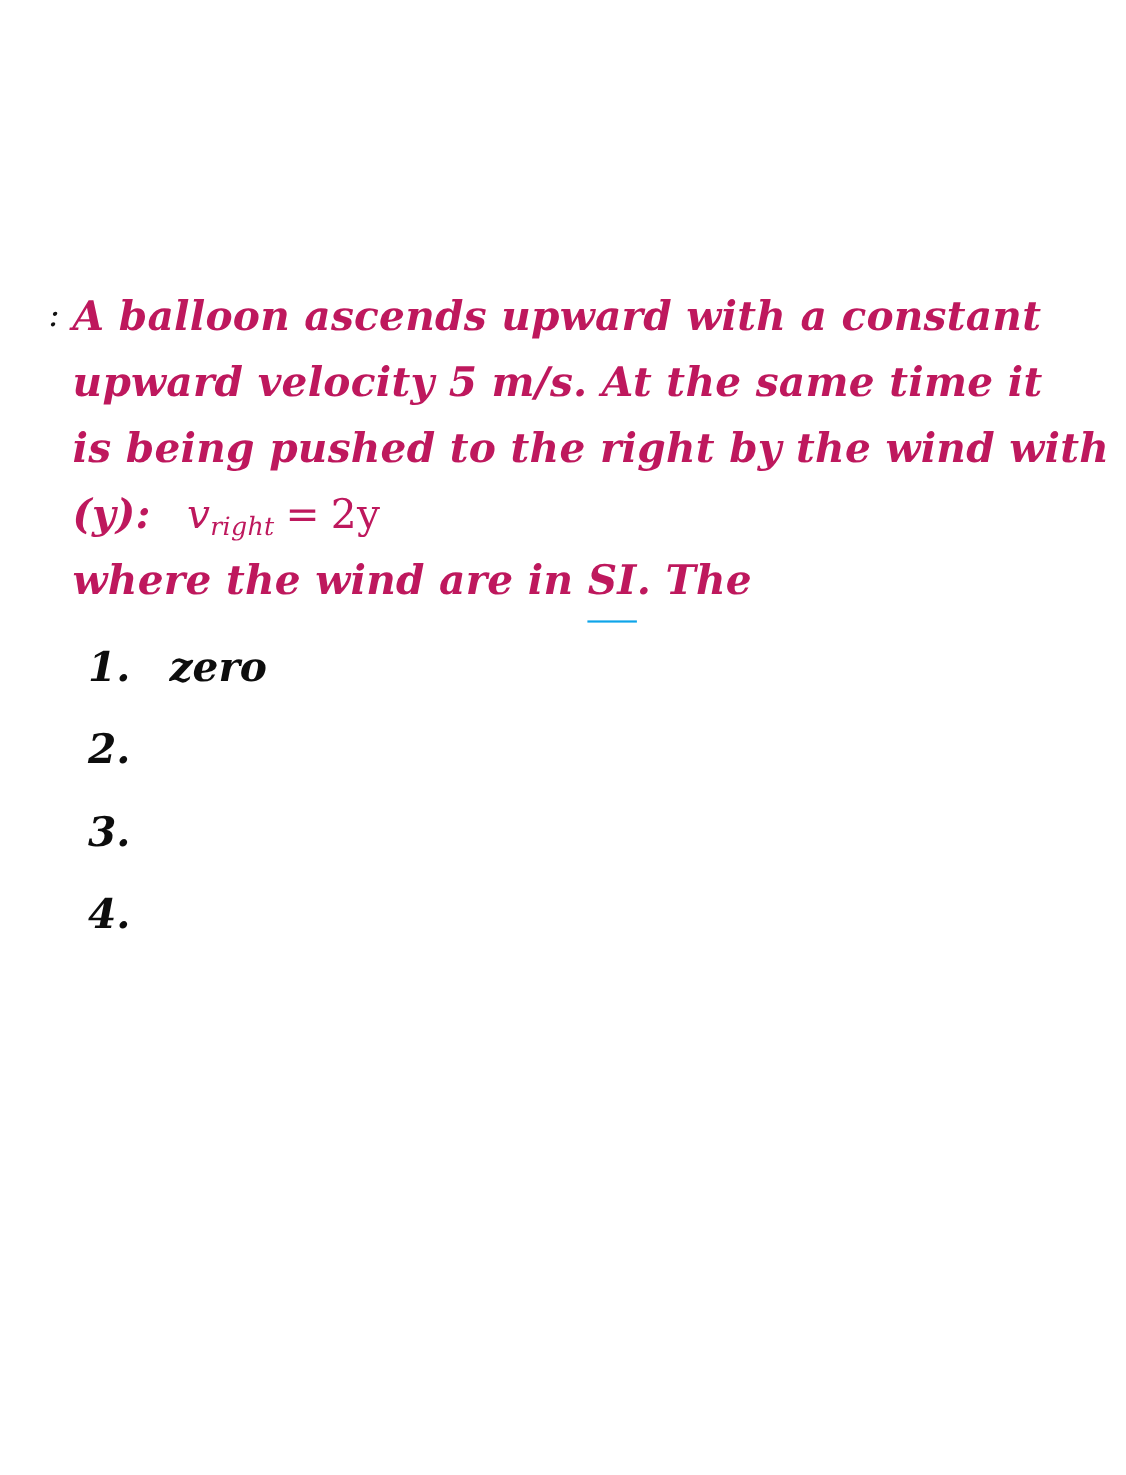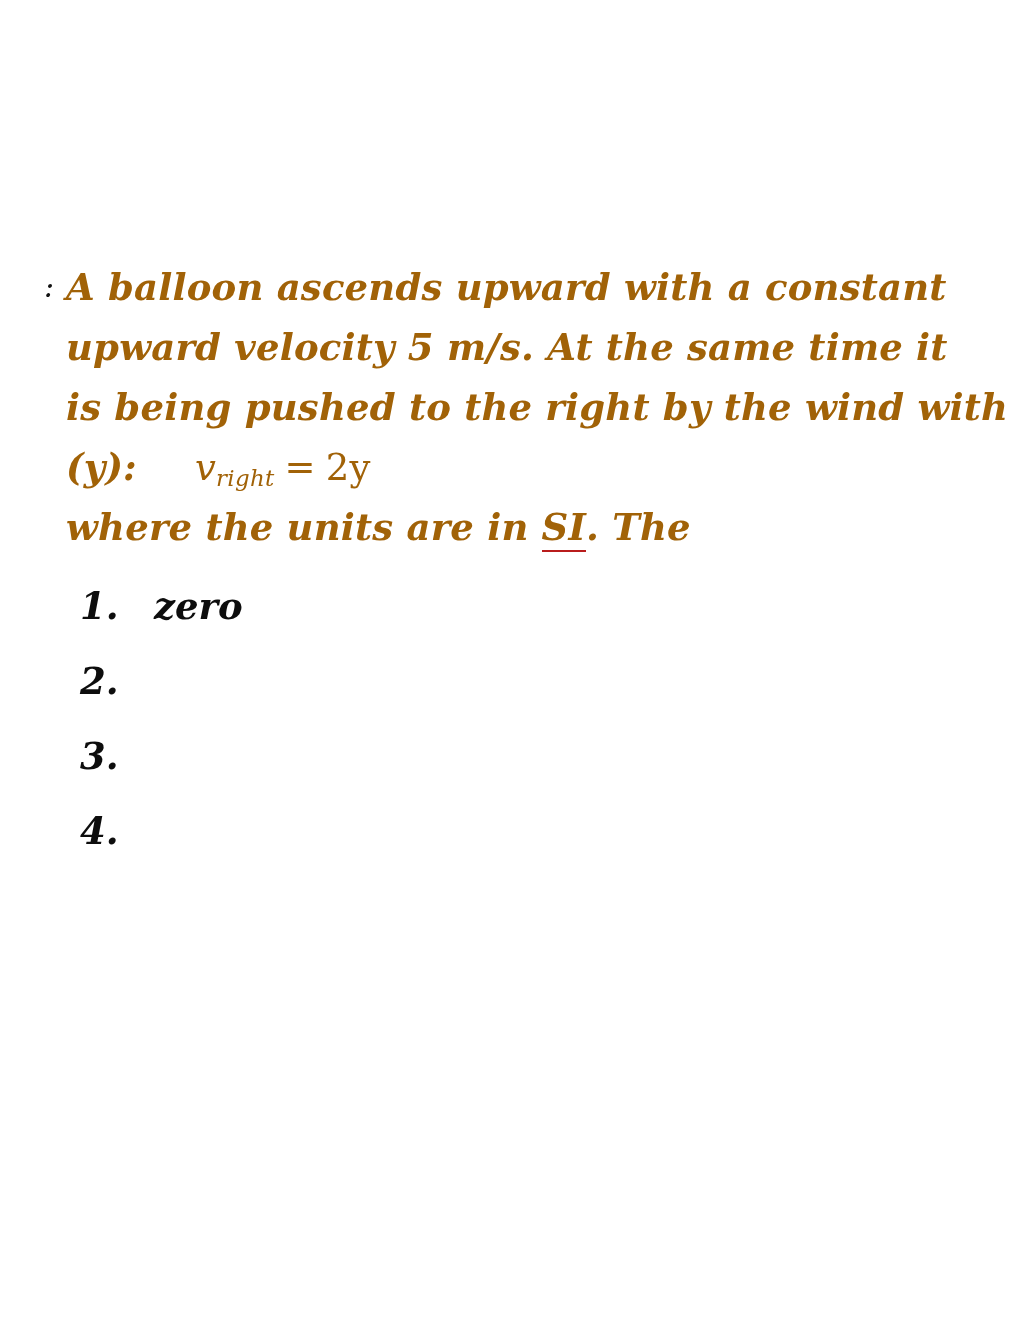--- a/index.html
+++ b/index.html
@@ -39,59 +39,59 @@
   }
 
   .qtext {
     margin-left: 22px;
     font-size: 37px;
     font-style: italic;
     font-weight: 600;
     line-height: 1.62;
     letter-spacing: 0.2px;
     font-family: "DejaVu Serif", serif;
-    color: #a16207;
+    color: #be185d;
   }
 
   .qline {
     white-space: nowrap;
   }
 
   .formula-line {
     display: flex;
     align-items: baseline;
     white-space: nowrap;
   }
   .formula-lead {
     display: inline-block;
   }
   .formula-body {
     display: inline-block;
-    margin-left: 58px;
+    margin-left: 33px;
     font-style: italic;
     font-family: "DejaVu Serif", serif;
     font-weight: 500;
   }
   .vvar {
     font-style: italic;
   }
   .vsub {
     font-size: 0.62em;
     vertical-align: -0.28em;
     font-style: italic;
     letter-spacing: 0.3px;
   }
   .eqsign {
     font-style: normal;
     margin: 0 10px;
   }
 
   .si-underline {
-    border-bottom: 2px solid #b91c1c;
-    padding-bottom: 1px;
+    border-bottom: 2px solid #0ea5e9;
+    padding-bottom: 15px;
   }
 
   .options {
     margin-left: 36px;
     margin-top: 30px;
   }
 
   .option-row {
     display: flex;
     align-items: baseline;
@@ -136,21 +136,21 @@
     <div class="qtext">
       <div class="qline">A balloon ascends upward with a constant</div>
       <div class="qline">upward velocity 5 m/s. At the same time it</div>
       <div class="qline">is being pushed to the right by the wind with</div>
 
       <div class="formula-line">
         <span class="formula-lead">(y):</span>
         <span class="formula-body"><span class="vvar">v</span><span class="vsub">right</span><span class="eqsign">=</span><span class="num">2y</span></span>
       </div>
 
-      <div class="qline"><span>where the units are in </span><span class="si-underline">SI</span><span>. The</span></div>
+      <div class="qline"><span>where the wind are in </span><span class="si-underline">SI</span><span>. The</span></div>
 
     </div>
 
     <div class="options">
 
       <div class="option-row">
         <span class="option-num">1.</span>
         <span class="option-text"><span>zero</span></span>
       </div>
 

